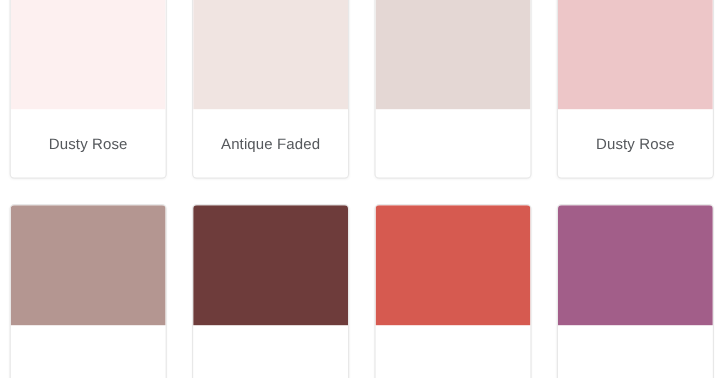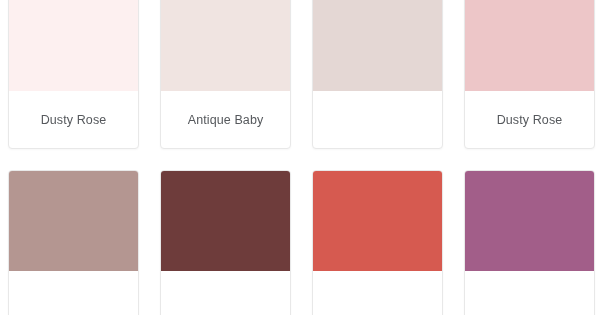--- a/index.html
+++ b/index.html
@@ -53,21 +53,21 @@
 </head>
 <body>
 
 <div id="palette-grid">
     <div class="swatch-card">
       <div class="swatch-chip" style="background: rgb(253, 240, 240);"></div>
       <div class="swatch-label">Dusty Rose</div>
     </div>
     <div class="swatch-card">
       <div class="swatch-chip" style="background: rgb(240, 228, 225);"></div>
-      <div class="swatch-label">Antique Baby</div>
+      <div class="swatch-label">Antique Faded</div>
     </div>
     <div class="swatch-card">
       <div class="swatch-chip" style="background: rgb(228, 215, 212);"></div>
     </div>
     <div class="swatch-card">
       <div class="swatch-chip" style="background: rgb(237, 198, 200);"></div>
       <div class="swatch-label">Dusty Rose</div>
     </div>
     <div class="swatch-card">
       <div class="swatch-chip" style="background: rgb(180, 150, 145);"></div>

